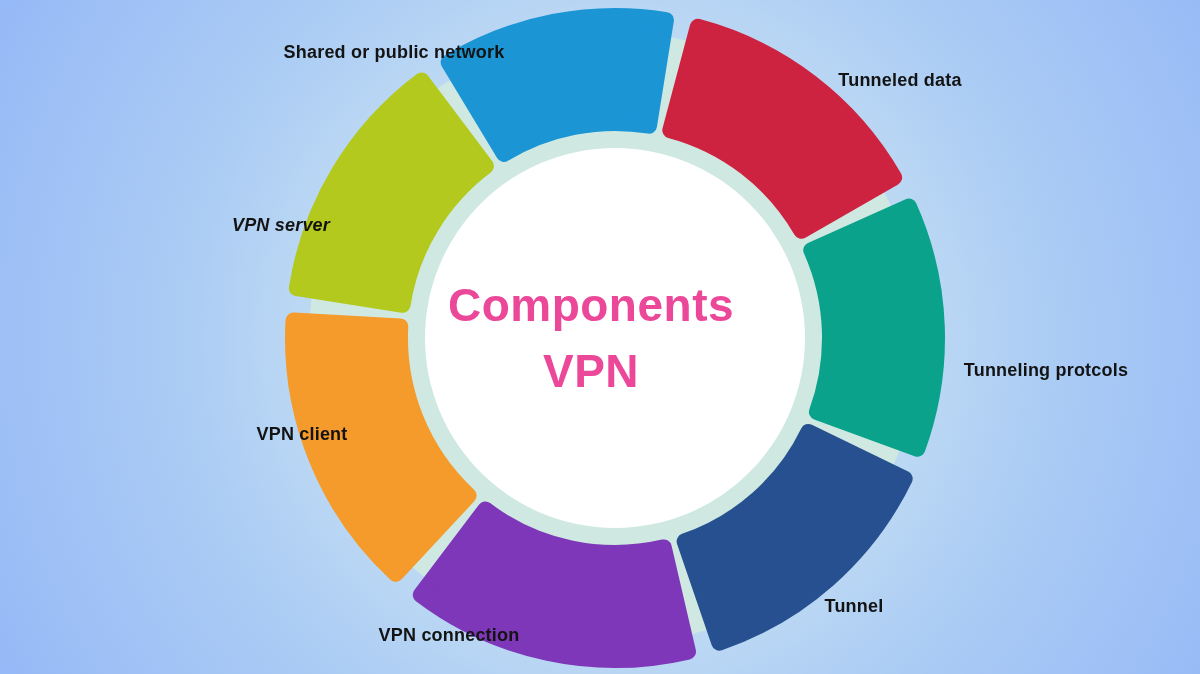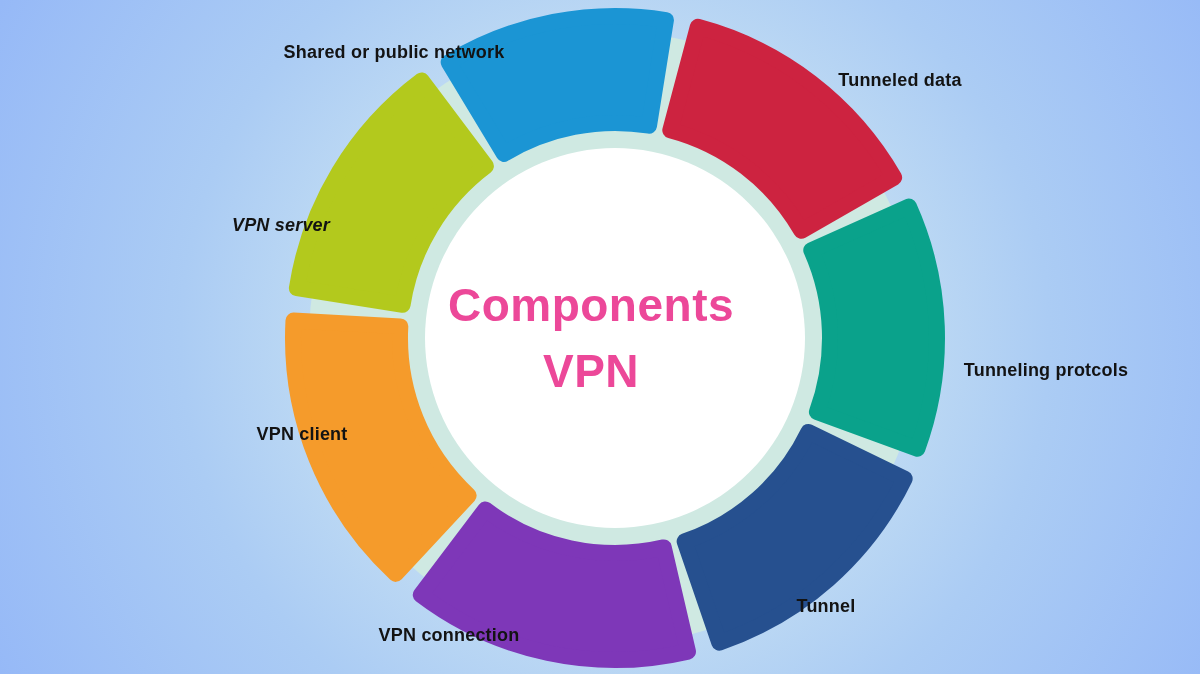--- a/index.html
+++ b/index.html
@@ -67,18 +67,18 @@
 
   <div class="center-text">
     <div>Components</div>
     <div>VPN</div>
   </div>
 
   <div id="labels">
       <div class="seg-label" style="left: 394px; top: 52px;">Shared or public network</div>
       <div class="seg-label" style="left: 900px; top: 80px;">Tunneled data</div>
       <div class="seg-label" style="left: 1046px; top: 370px; text-align: center;">Tunneling protcols</div>
-      <div class="seg-label" style="left: 826px; top: 606px;">Tunnel</div>
+      <div class="seg-label" style="left: 854px; top: 606px;">Tunnel</div>
       <div class="seg-label" style="left: 449px; top: 635px;">VPN connection</div>
       <div class="seg-label" style="left: 276px; top: 434px; margin-left: 26px;">VPN client</div>
       <div class="seg-label" style="left: 281px; top: 225px; font-style: italic;">VPN server</div>
     </div>
 </div>
 
 </body></html>

